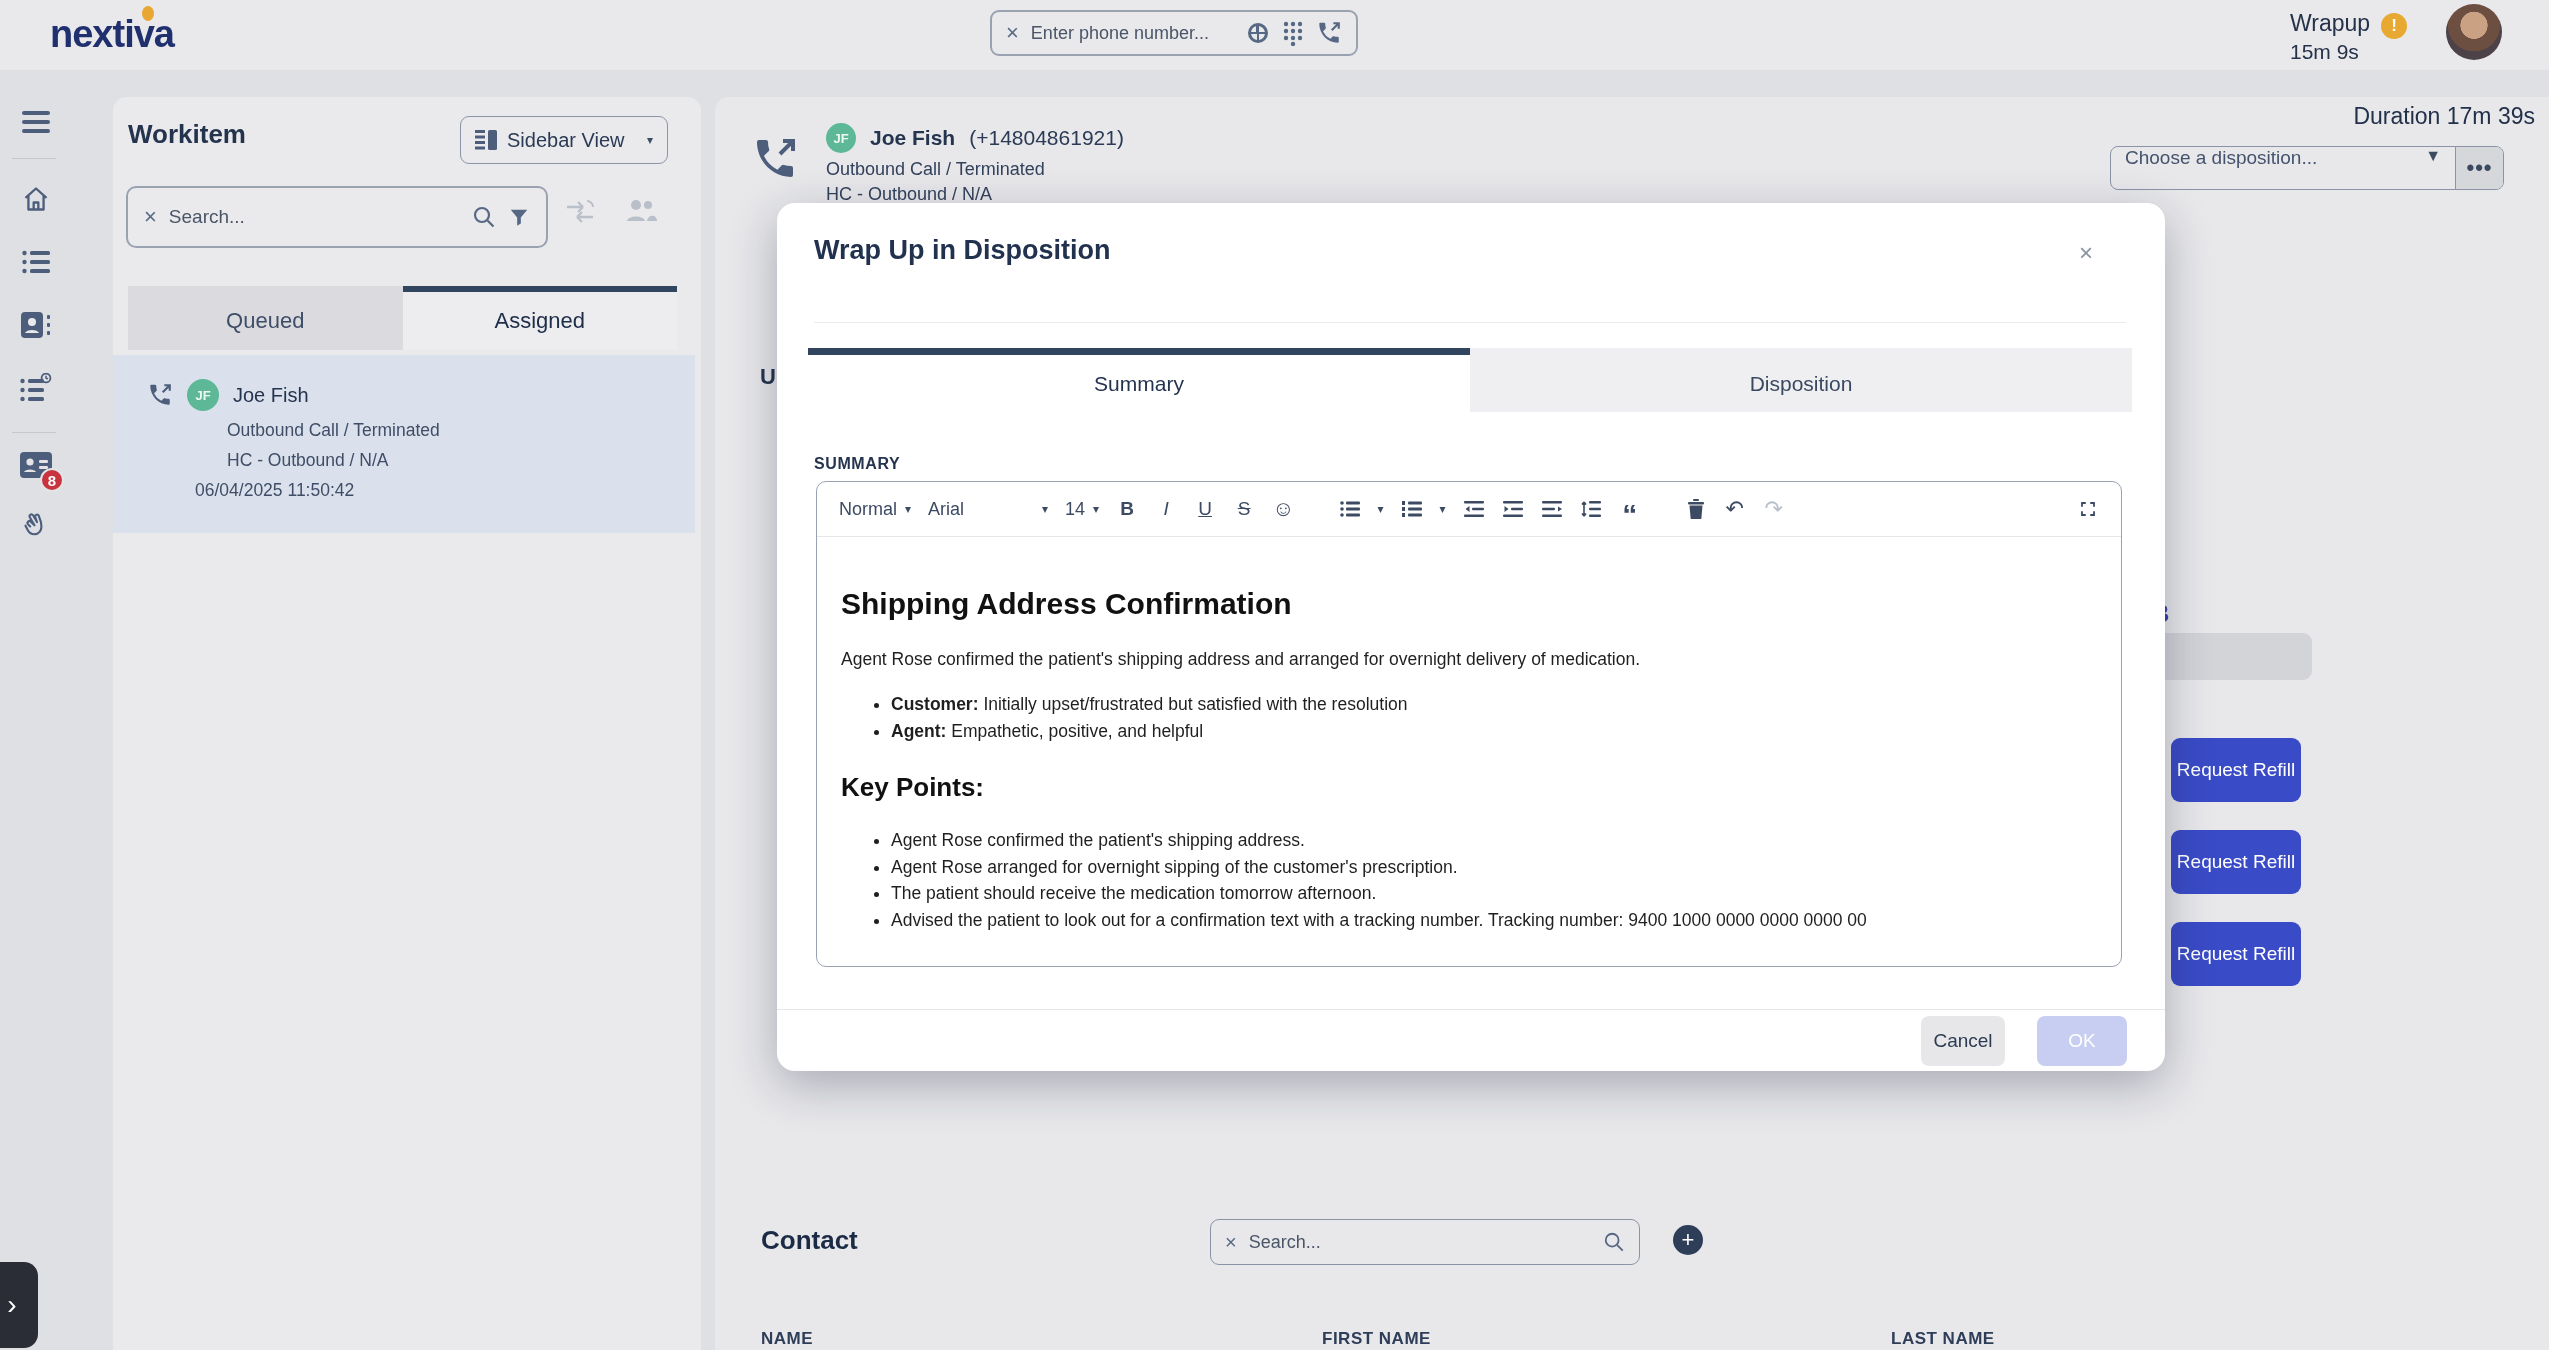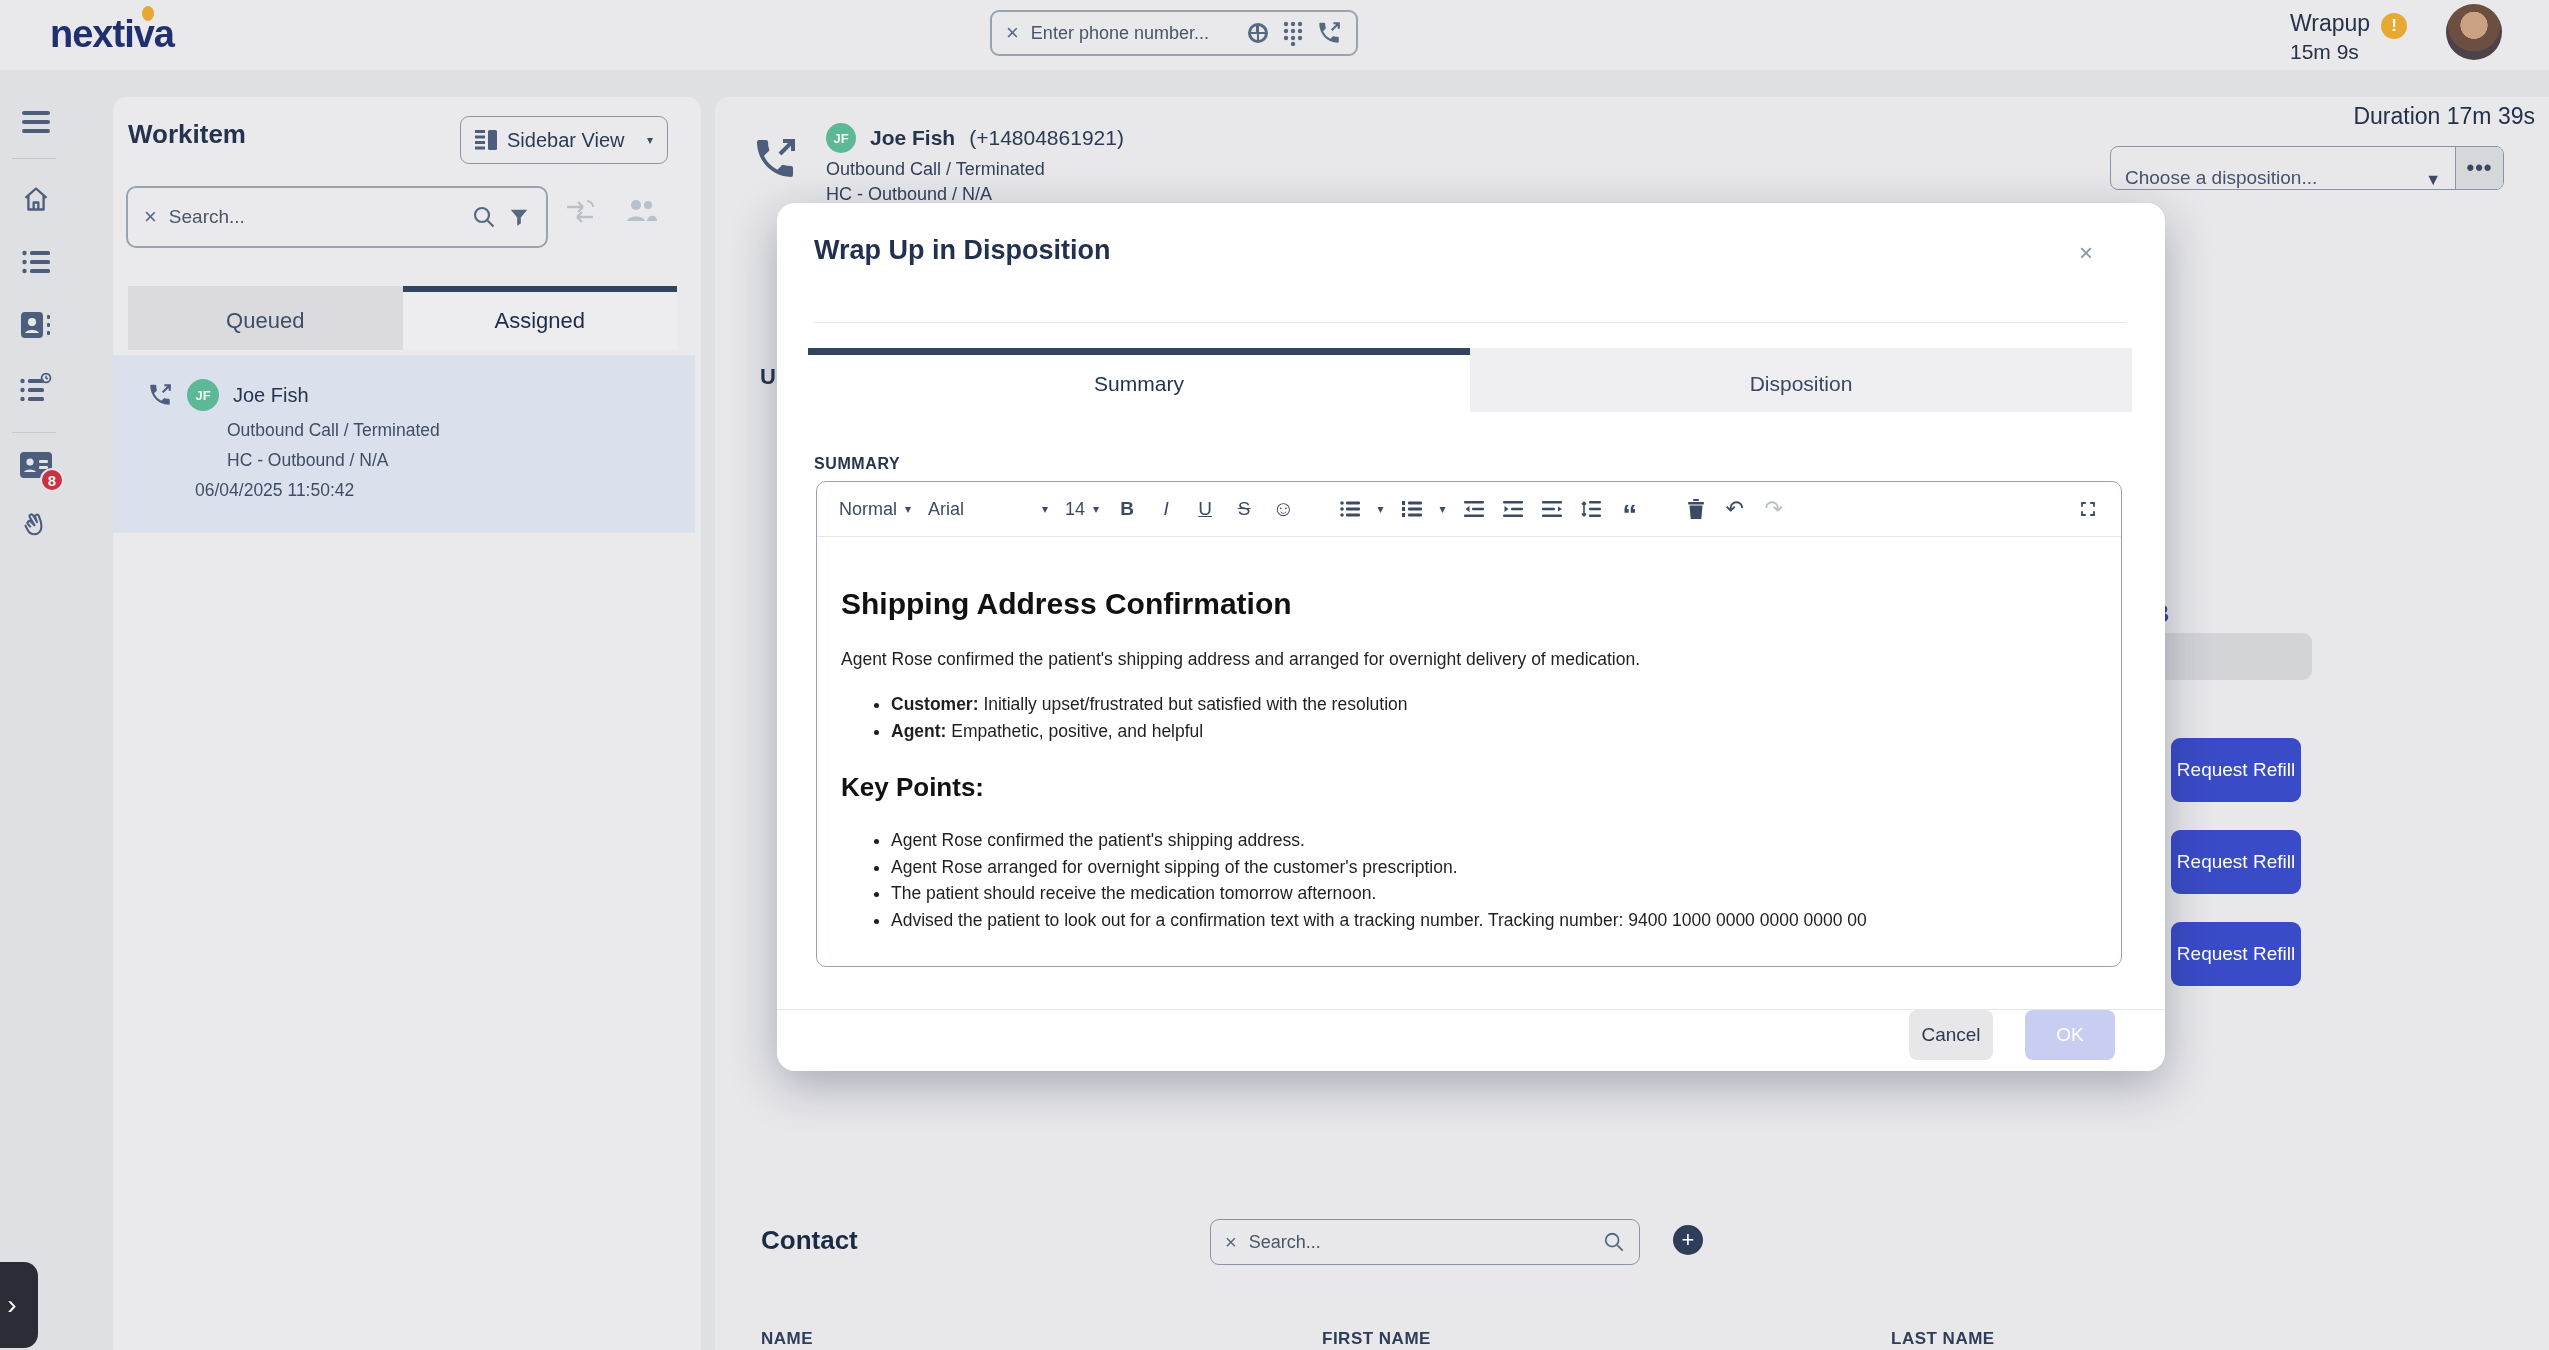--- a/index.html
+++ b/index.html
@@ -57,21 +57,21 @@
   .wi-name { font-size:20px; color:#25344e; }
   .wi-sub { font-size:17.5px; color:#3f4e66; margin-top:9px; }
 
   
   .ch-avatar-row { left:111px; top:26px; display:flex; align-items:center; gap:14px; }
   .ch-name { font-size:21px; font-weight:bold; color:#25344e; }
   .ch-phone { font-size:21px; color:#2b3a55; font-weight:normal; }
   .ch-sub { left:111px; font-size:18px; color:#33425c; }
   .duration { left:1540px; top:6px; width:280px; text-align:right; font-size:23px; color:#22304a; }
   .dispo { left:1395px; top:49px; width:394px; height:44px; border:1.5px solid #8a94a6; border-radius:8px; display:flex; }
-  .dispo-main { flex:1; display:flex; align-items:flex-end; padding:0 14px; font-size:19px; color:#44536d; }
+  .dispo-main { flex:1; display:flex; align-items:flex-start; padding:0 14px; font-size:19px; color:#44536d; }
   .dispo-more { width:48px; background:#d6d7da; border-left:1.5px solid #8a94a6; border-radius:0 7px 7px 0;
                 display:flex; align-items:center; justify-content:center; font-size:22px; font-weight:bold; color:#3b495f; letter-spacing:1px; }
 
   
   .partial-u { left:760px; top:364px; font-size:22px; font-weight:bold; color:#25344e; }
   .partial-b { left:2152px; top:600px; font-size:24px; font-weight:bold; color:#3643b0; }
   .gray-bar { left:2080px; top:633px; width:232px; height:47px; background:#d3d4d8; border-radius:9px; }
   .refill { left:2171px; width:130px; height:64px; background:#3a4bc7; color:#fff; border:none; border-radius:9px;
             font-size:19px; font-family:"Liberation Sans",sans-serif; display:flex; align-items:center; justify-content:center; }
 
@@ -102,22 +102,22 @@
   .tb-btn { display:flex; align-items:center; justify-content:center; min-width:22px; font-size:19px; }
   .tb-gap { width:10px; }
   .tb-right { margin-left:auto; }
   .ed-body { padding:26px 24px 0 24px; color:#1f1f1f; font-size:17.5px; line-height:1.25; }
   .ed-h1 { font-size:30px; font-weight:bold; color:#111; margin:22px 0 26px 0; }
   .ed-p { margin:0 0 24px 0; }
   .ed-h2 { font-size:26px; font-weight:bold; color:#111; margin:28px 0 26px 0; }
   .ed-ul { margin:0 0 6px 50px; }
   .ed-ul li { margin-bottom:5px; }
   .m-div2 { left:0; top:806px; width:1388px; height:1px; background:#e4e6ea; }
-  .m-footer { left:0; top:807px; width:1388px; height:61px; display:flex; align-items:flex-start; justify-content:flex-end;
-              gap:32px; padding-right:50px; }
+  .m-footer { left:0; top:807px; width:1388px; height:61px; display:flex; align-items:center; justify-content:flex-end;
+              gap:32px; padding-right:38px; }
   .btn-cancel { width:84px; height:50px; background:#e7e7ea; border:none; border-radius:8px; font-size:19px;
                 color:#2c3a52; font-family:"Liberation Sans",sans-serif; }
   .btn-ok { width:90px; height:50px; background:#c7cef2; border:none; border-radius:8px; font-size:19px;
             color:#fff; font-weight:500; font-family:"Liberation Sans",sans-serif; }
 
   svg { display:block; }
 </style>
 </head>
 <body>
 

